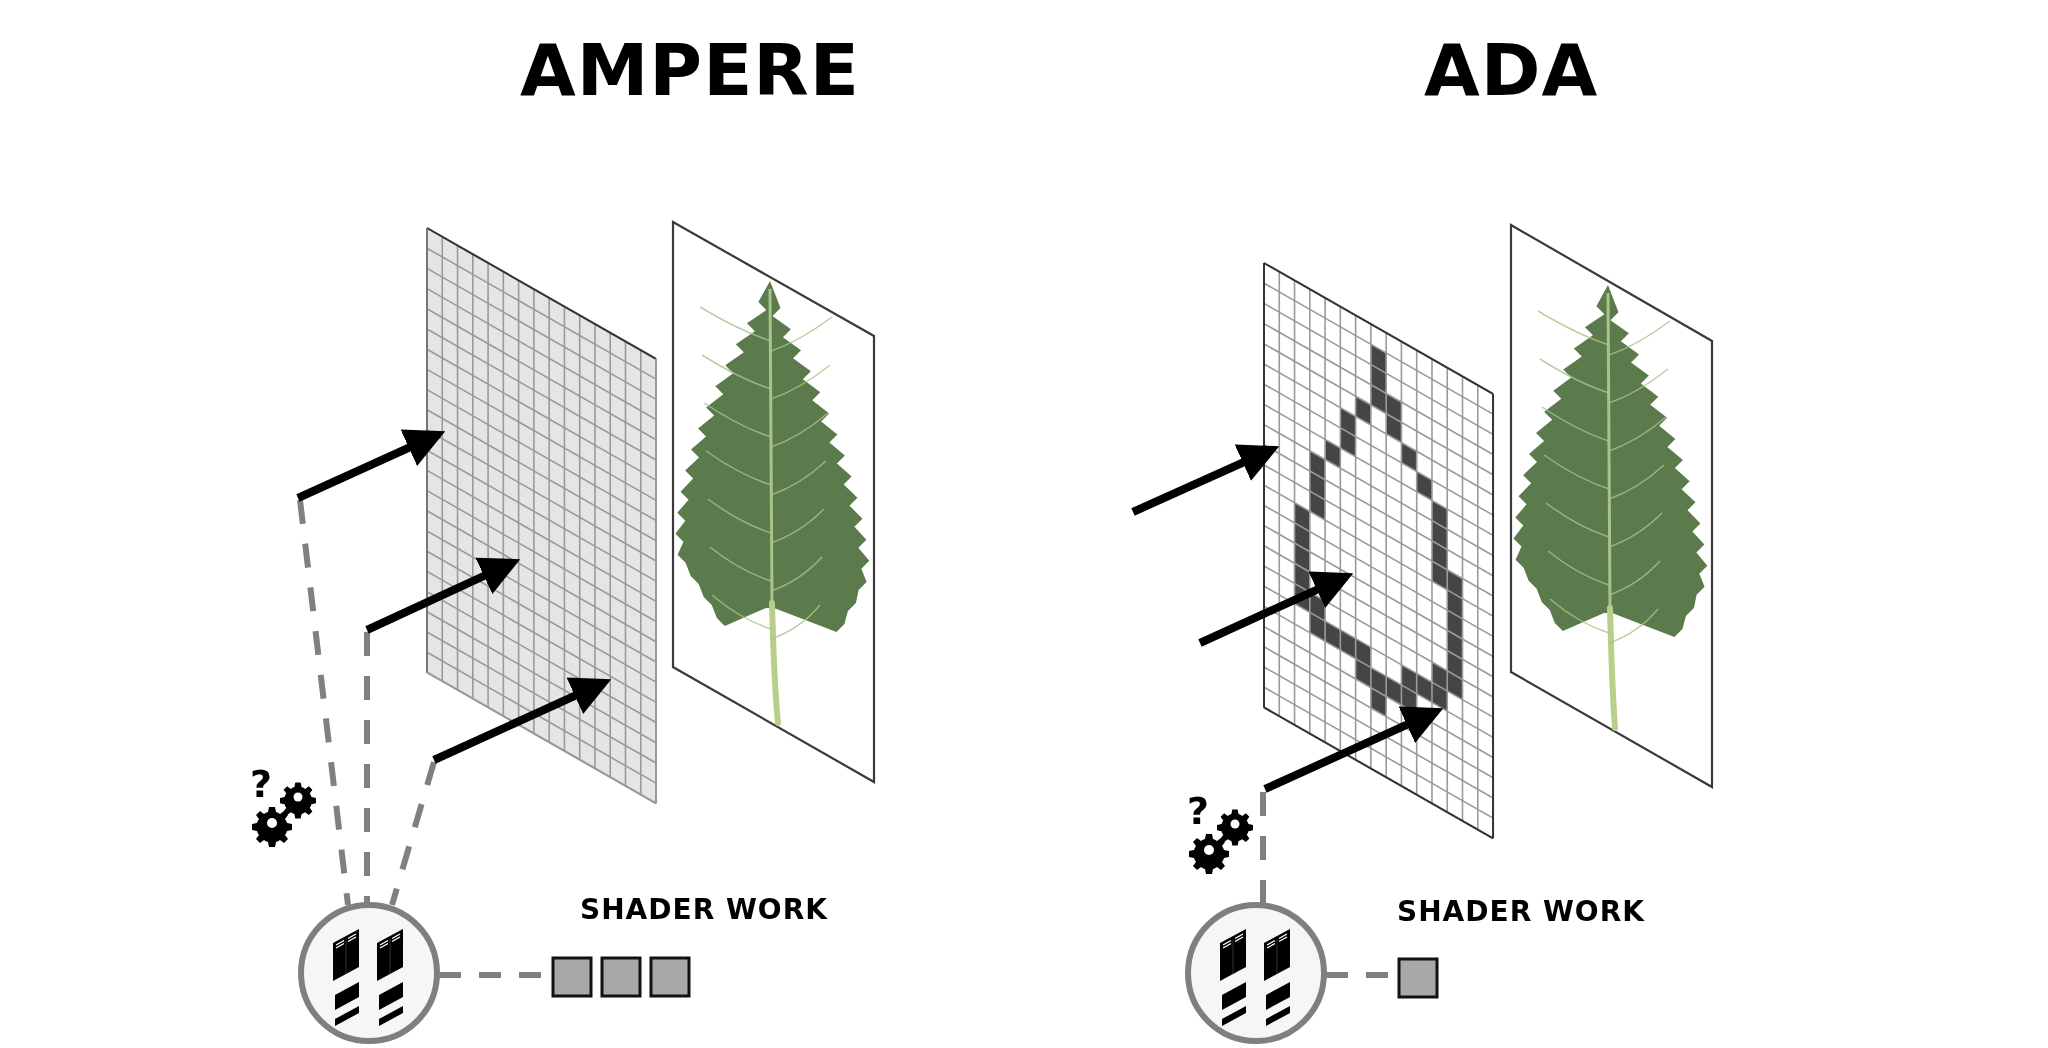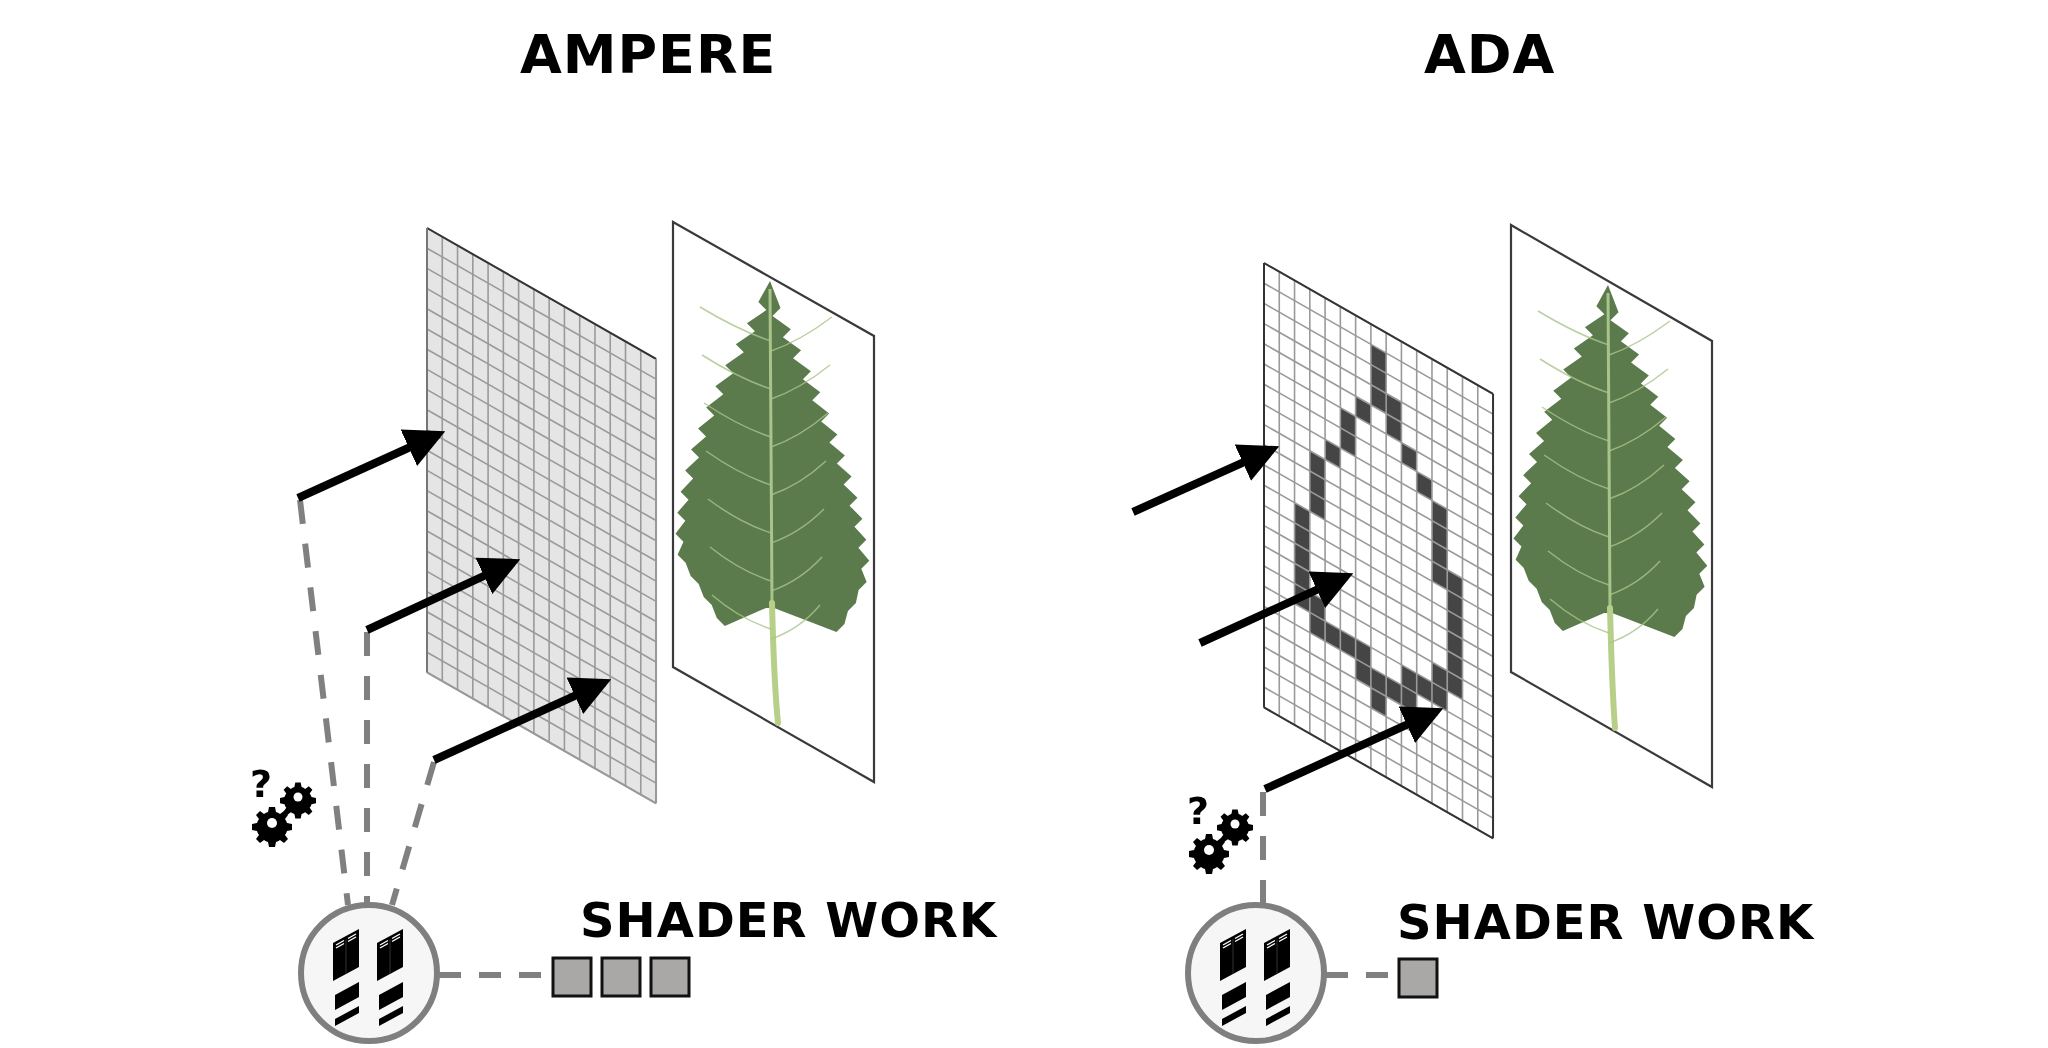--- a/index.html
+++ b/index.html
@@ -1,19 +1,19 @@
 <!DOCTYPE html>
 <html><head>
 <meta charset="utf-8">
 <style>
   html, body { margin: 0; padding: 0; background: #ffffff; }
   body { width: 2048px; height: 1048px; overflow: hidden; position: relative; font-family: "DejaVu Sans", "Liberation Sans", sans-serif; }
   #stage { position: absolute; left: 0; top: 0; width: 2048px; height: 1048px; }
-  .title { position: absolute; top: 28px; font-family: "DejaVu Sans", sans-serif; font-weight: bold; font-size: 54px; color: #000; letter-spacing: 1px; line-height: 1; }
-  .shader-label { position: absolute; font-family: "DejaVu Sans", sans-serif; font-weight: bold; font-size: 48px; color: #000; letter-spacing: 1px; line-height: 1; white-space: nowrap; }
+  .title { position: absolute; top: 34px; font-family: "DejaVu Sans", sans-serif; font-weight: bold; font-size: 72px; color: #000; letter-spacing: 1px; line-height: 1; }
+  .shader-label { position: absolute; font-family: "DejaVu Sans", sans-serif; font-weight: bold; font-size: 28px; color: #000; letter-spacing: 1px; line-height: 1; white-space: nowrap; }
 </style>
 </head>
 <body>
 
 <div id="stage">
   <div class="title" style="left:520px;">AMPERE</div>
   <div class="title" style="left:1424px;">ADA</div>
   <div class="shader-label" style="left:580px; top:896px;">SHADER WORK</div>
   <div class="shader-label" style="left:1397px; top:898px;">SHADER WORK</div>
 

